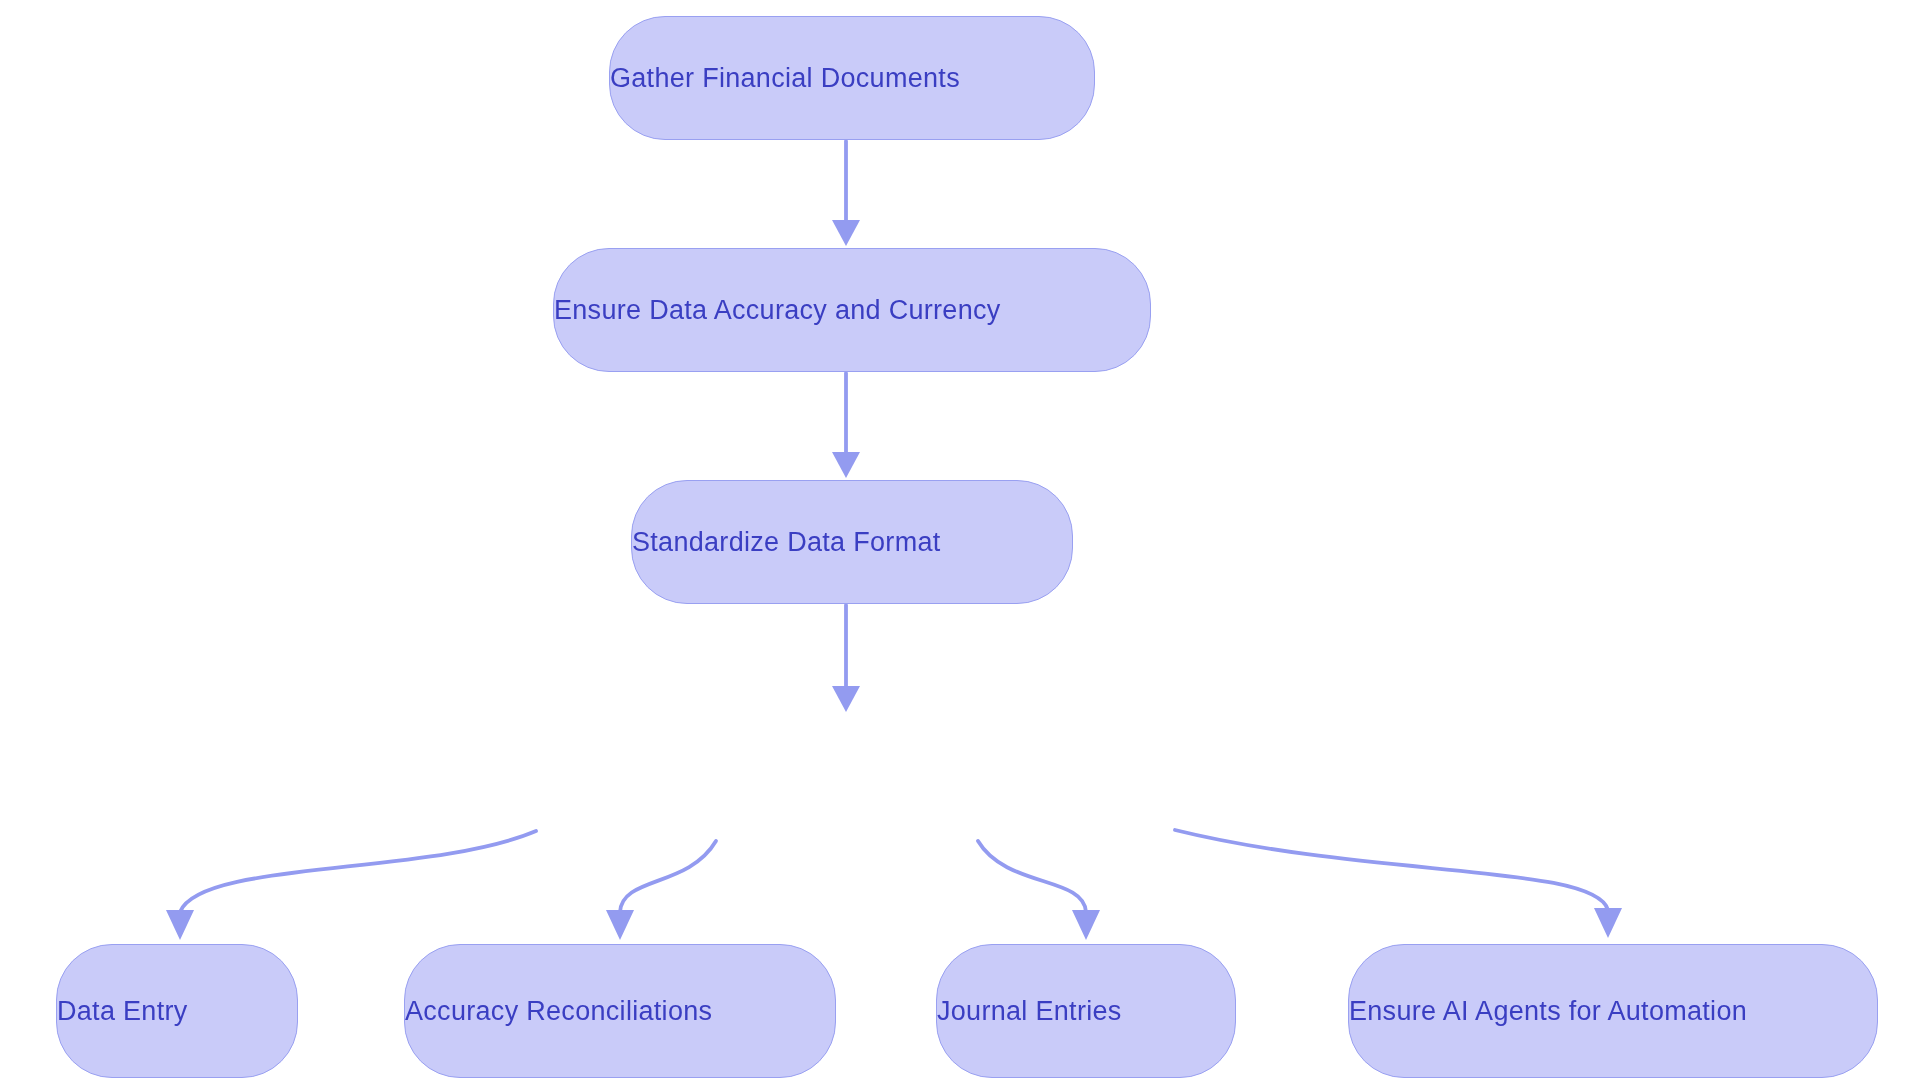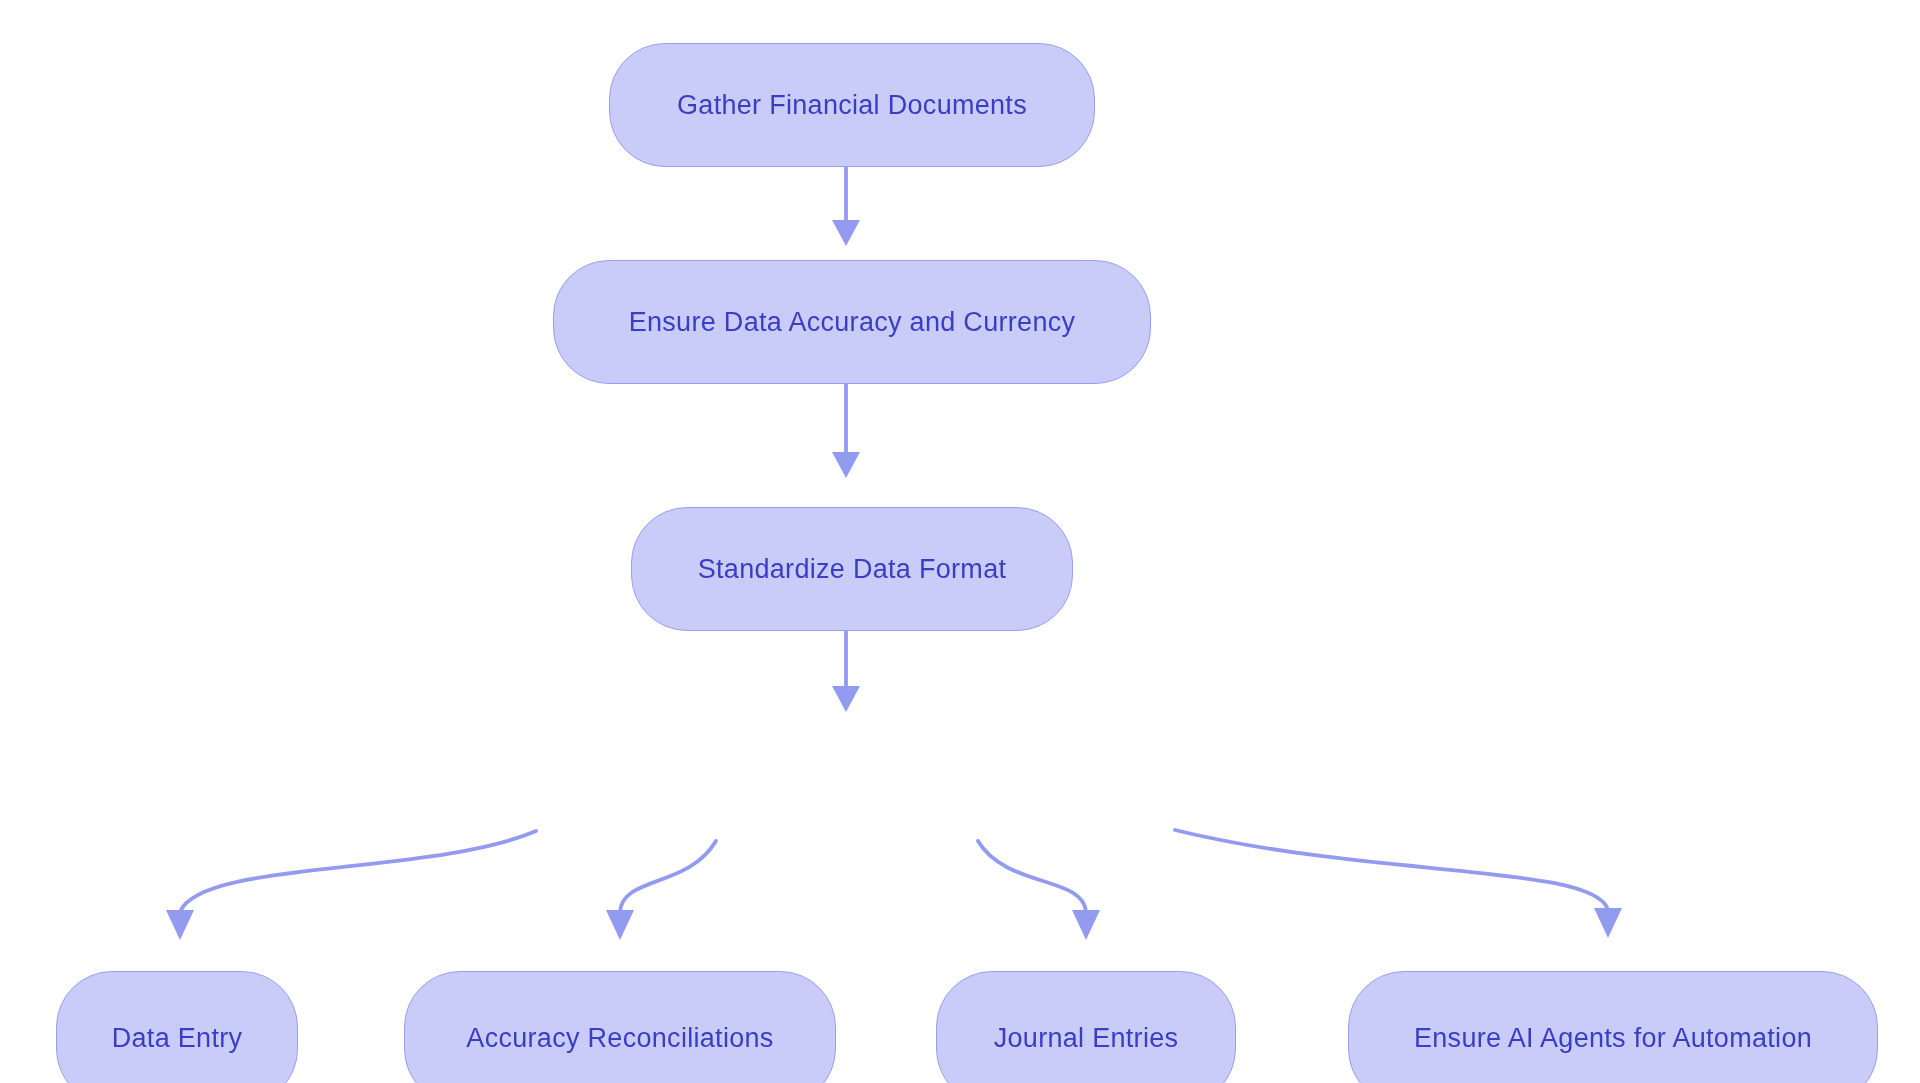--- a/index.html
+++ b/index.html
@@ -24,23 +24,21 @@
     pointer-events: none;
   }
   .node {
     position: absolute;
     box-sizing: border-box;
     background: var(--node-fill, #c9cbf9);
     border: 1.6px solid var(--node-border, #99a0f1);
     border-radius: 56px;
     display: flex;
     align-items: center;
-    justify-content: center;
     text-align: center;
-    margin-top: 27px;
   }
   .node-label {
     color: var(--text-color, #3a3ec2);
     font-size: 27px;
     letter-spacing: 0.3px;
     line-height: 1.2;
     white-space: nowrap;
   }
 </style>
 </head>
@@ -61,21 +59,21 @@
       <polygon points="606,910 634,910 620,940" fill="#939bf0"></polygon>
       <path d="M978,841 C1006,888 1084,876 1086,912" fill="none" stroke="#939bf0" stroke-width="3.8" stroke-linecap="round"></path>
       <polygon points="1072,910 1100,910 1086,940" fill="#939bf0"></polygon>
       <path d="M1175,830 C1370,878 1595,864 1608,910" fill="none" stroke="#939bf0" stroke-width="3.8" stroke-linecap="round"></path>
       <polygon points="1594,908 1622,908 1608,938" fill="#939bf0"></polygon>
     </svg>
 
   <div class="node" style="left: 609px; top: 16px; width: 486px; height: 124px;">
     <span class="node-label">Gather Financial Documents</span>
   </div>
-  <div class="node" style="left: 553px; top: 233px; width: 598px; height: 124px;">
+  <div class="node" style="left: 553px; top: 248px; width: 598px; height: 124px;">
     <span class="node-label">Ensure Data Accuracy and Currency</span>
   </div>
   <div class="node" style="left: 631px; top: 480px; width: 442px; height: 124px;">
     <span class="node-label">Standardize Data Format</span>
   </div>
   <div class="node" style="left: 56px; top: 944px; width: 242px; height: 134px;">
     <span class="node-label">Data Entry</span>
   </div>
   <div class="node" style="left: 404px; top: 944px; width: 432px; height: 134px;">
     <span class="node-label">Accuracy Reconciliations</span>

